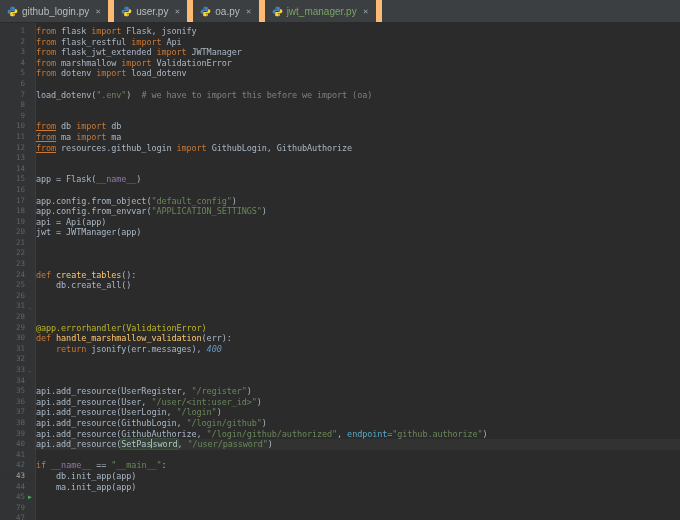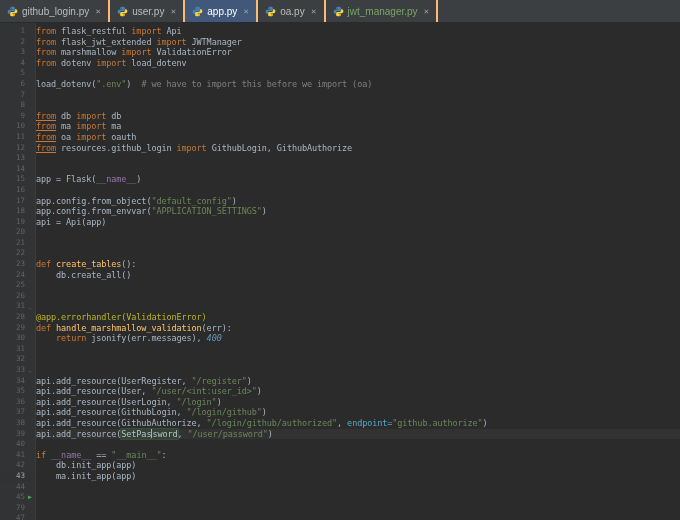--- a/index.html
+++ b/index.html
@@ -4,21 +4,21 @@
 <style>
   * { margin:0; padding:0; box-sizing:border-box; }
   html,body { width:680px; height:520px; overflow:hidden; background:#2b2b2b; }
   #app { width:680px; height:520px; display:flex; flex-direction:column;
          font-family:"DejaVu Sans Mono", monospace; }
 
   
   .tabbar { height:23px; background:#3c3f41; display:flex; align-items:stretch;
             border-bottom:1px solid #282a2c; flex:none; }
   .tab { display:flex; align-items:center; gap:4px; padding:4px 7px;
-         border-right:2px solid #fdba74; font-family:"Liberation Sans", sans-serif;
+         border-right:6px solid #fdba74; font-family:"Liberation Sans", sans-serif;
          font-size:10px; color:#bbbbbb; cursor:default; }
   .tab.active { background:#41587a; color:#ffffff; }
   .tab.vcs-new .tab-label { color:#79a465; }
   .tab-label { white-space:nowrap; }
   .tab-close { color:#9aa0a6; font-size:7px; margin-left:2px; line-height:1; }
   .pyicon { width:11px; height:11px; flex:none; display:block; }
 
   
   .editor { flex:1; display:flex; overflow:hidden; background:#2b2b2b; }
   .gcol { width:36px; flex:none; background:#313335; border-right:1px solid #3a3d3f;
@@ -64,28 +64,20 @@
         <span class="tab-close">✕</span>
       </div>
       <div class="tab">
         <svg class="pyicon" viewBox="0 0 16 16" aria-hidden="true">
     <path fill="#4584b6" d="M7.9 1c-1.8 0-3.2.4-3.2 2v1.8h3.4v.6H3.2C1.6 5.4 1 6.7 1 8.2c0 1.5.5 2.9 2.1 2.9h1.2V9.4c0-1.1 1-2 2.1-2h3.3c1 0 1.7-.8 1.7-1.8V3c0-1.5-1.6-2-3.5-2zM6.4 2.3c.3 0 .6.3.6.6s-.3.6-.6.6-.6-.3-.6-.6.3-.6.6-.6z"></path>
     <path fill="#ffd43b" d="M8.1 15c1.8 0 3.2-.4 3.2-2v-1.8H7.9v-.6h4.9c1.6 0 2.2-1.3 2.2-2.8 0-1.5-.5-2.9-2.1-2.9h-1.2v1.7c0 1.1-1 2-2.1 2H6.3c-1 0-1.7.8-1.7 1.8V13c0 1.5 1.6 2 3.5 2zm1.5-1.3c-.3 0-.6-.3-.6-.6s.3-.6.6-.6.6.3.6.6-.3.6-.6.6z"></path>
   </svg>
         <span class="tab-label">user.py</span>
         <span class="tab-close">✕</span>
       </div>
-      <div class="tab active">
-        <svg class="pyicon" viewBox="0 0 16 16" aria-hidden="true">
-    <path fill="#4584b6" d="M7.9 1c-1.8 0-3.2.4-3.2 2v1.8h3.4v.6H3.2C1.6 5.4 1 6.7 1 8.2c0 1.5.5 2.9 2.1 2.9h1.2V9.4c0-1.1 1-2 2.1-2h3.3c1 0 1.7-.8 1.7-1.8V3c0-1.5-1.6-2-3.5-2zM6.4 2.3c.3 0 .6.3.6.6s-.3.6-.6.6-.6-.3-.6-.6.3-.6.6-.6z"></path>
-    <path fill="#ffd43b" d="M8.1 15c1.8 0 3.2-.4 3.2-2v-1.8H7.9v-.6h4.9c1.6 0 2.2-1.3 2.2-2.8 0-1.5-.5-2.9-2.1-2.9h-1.2v1.7c0 1.1-1 2-2.1 2H6.3c-1 0-1.7.8-1.7 1.8V13c0 1.5 1.6 2 3.5 2zm1.5-1.3c-.3 0-.6-.3-.6-.6s.3-.6.6-.6.6.3.6.6-.3.6-.6.6z"></path>
-  </svg>
-        <span class="tab-label">app.py</span>
-        <span class="tab-close">✕</span>
-      </div>
       <div class="tab">
         <svg class="pyicon" viewBox="0 0 16 16" aria-hidden="true">
     <path fill="#4584b6" d="M7.9 1c-1.8 0-3.2.4-3.2 2v1.8h3.4v.6H3.2C1.6 5.4 1 6.7 1 8.2c0 1.5.5 2.9 2.1 2.9h1.2V9.4c0-1.1 1-2 2.1-2h3.3c1 0 1.7-.8 1.7-1.8V3c0-1.5-1.6-2-3.5-2zM6.4 2.3c.3 0 .6.3.6.6s-.3.6-.6.6-.6-.3-.6-.6.3-.6.6-.6z"></path>
     <path fill="#ffd43b" d="M8.1 15c1.8 0 3.2-.4 3.2-2v-1.8H7.9v-.6h4.9c1.6 0 2.2-1.3 2.2-2.8 0-1.5-.5-2.9-2.1-2.9h-1.2v1.7c0 1.1-1 2-2.1 2H6.3c-1 0-1.7.8-1.7 1.8V13c0 1.5 1.6 2 3.5 2zm1.5-1.3c-.3 0-.6-.3-.6-.6s.3-.6.6-.6.6.3.6.6-.3.6-.6.6z"></path>
   </svg>
         <span class="tab-label">oa.py</span>
         <span class="tab-close">✕</span>
       </div>
       <div class="tab vcs-new">
         <svg class="pyicon" viewBox="0 0 16 16" aria-hidden="true">
@@ -281,39 +273,40 @@
         <div class="gln">
           <span class="num">79</span>
           <span class="gicon"></span>
         </div>
         <div class="gln">
           <span class="num">47</span>
           <span class="gicon"></span>
         </div>
       </div>
     <div class="ccol" id="code">
+        <div class="cline"><span class="t-kw">from</span><span class="t-t"> flask </span><span class="t-kw">import</span><span class="t-t"> Flask, jsonify</span></div>
         <div class="cline"><span class="t-kw">from</span><span class="t-t"> flask_restful </span><span class="t-kw">import</span><span class="t-t"> Api</span></div>
         <div class="cline"><span class="t-kw">from</span><span class="t-t"> flask_jwt_extended </span><span class="t-kw">import</span><span class="t-t"> JWTManager</span></div>
         <div class="cline"><span class="t-kw">from</span><span class="t-t"> marshmallow </span><span class="t-kw">import</span><span class="t-t"> ValidationError</span></div>
         <div class="cline"><span class="t-kw">from</span><span class="t-t"> dotenv </span><span class="t-kw">import</span><span class="t-t"> load_dotenv</span></div>
         <div class="cline"></div>
         <div class="cline"><span class="t-t">load_dotenv(</span><span class="t-s">".env"</span><span class="t-t">)  </span><span class="t-c"># we have to import this before we import (oa)</span></div>
         <div class="cline"></div>
         <div class="cline"></div>
         <div class="cline"><span class="t-kwu">from</span><span class="t-t"> db </span><span class="t-kw">import</span><span class="t-t"> db</span></div>
         <div class="cline"><span class="t-kwu">from</span><span class="t-t"> ma </span><span class="t-kw">import</span><span class="t-t"> ma</span></div>
-        <div class="cline"><span class="t-kwu">from</span><span class="t-t"> oa </span><span class="t-kw">import</span><span class="t-t"> oauth</span></div>
         <div class="cline"><span class="t-kwu">from</span><span class="t-t"> resources.github_login </span><span class="t-kw">import</span><span class="t-t"> GithubLogin, GithubAuthorize</span></div>
         <div class="cline"></div>
         <div class="cline"></div>
         <div class="cline"><span class="t-t">app = Flask(</span><span class="t-dn">__name__</span><span class="t-t">)</span></div>
         <div class="cline"></div>
         <div class="cline"><span class="t-t">app.config.from_object(</span><span class="t-s">"default_config"</span><span class="t-t">)</span></div>
         <div class="cline"><span class="t-t">app.config.from_envvar(</span><span class="t-s">"APPLICATION_SETTINGS"</span><span class="t-t">)</span></div>
         <div class="cline"><span class="t-t">api = Api(app)</span></div>
+        <div class="cline"><span class="t-t">jwt = JWTManager(app)</span></div>
         <div class="cline"></div>
         <div class="cline"></div>
         <div class="cline"></div>
         <div class="cline"><span class="t-kw">def </span><span class="t-fn">create_tables</span><span class="t-t">():</span></div>
         <div class="cline"><span class="t-t">    db.create_all()</span></div>
         <div class="cline"></div>
         <div class="cline"></div>
         <div class="cline"></div>
         <div class="cline"><span class="t-dec">@app.errorhandler(ValidationError)</span></div>
         <div class="cline"><span class="t-kw">def </span><span class="t-fn">handle_marshmallow_validation</span><span class="t-t">(err):</span></div>

